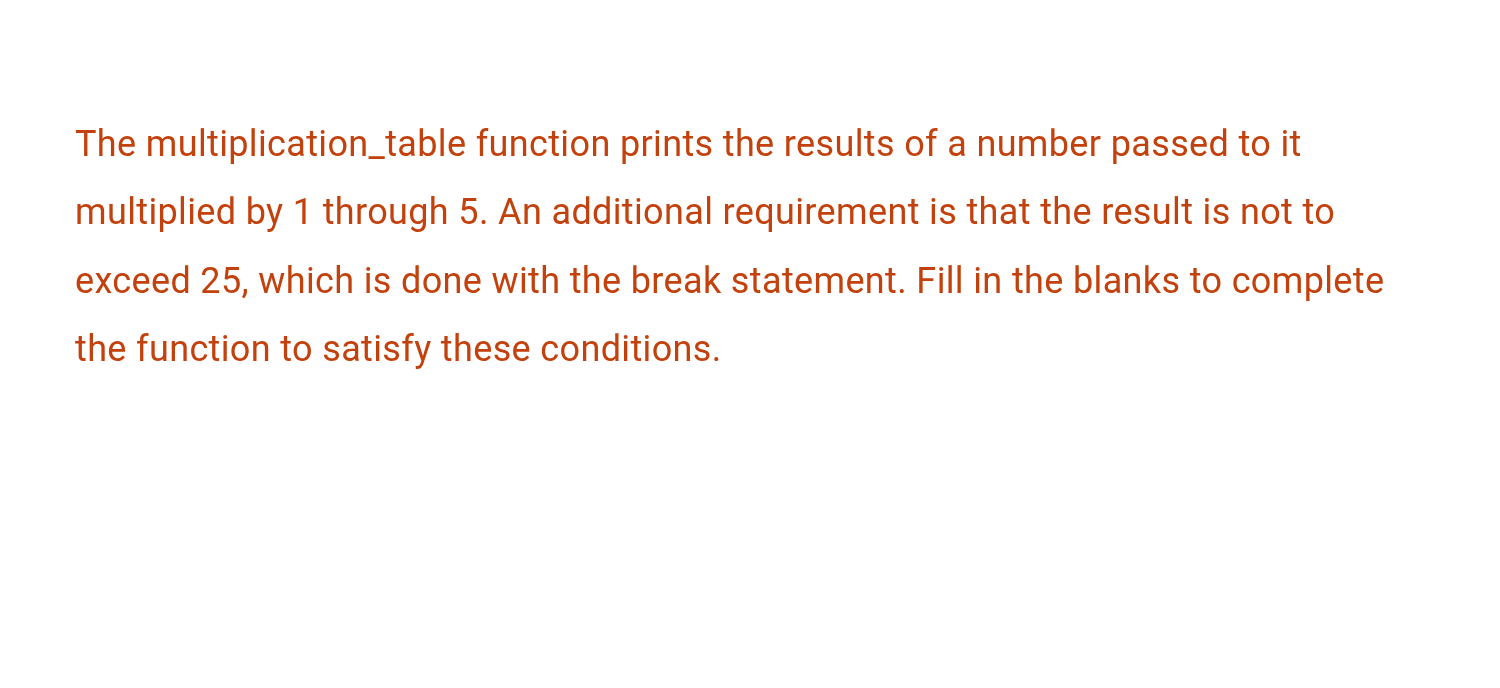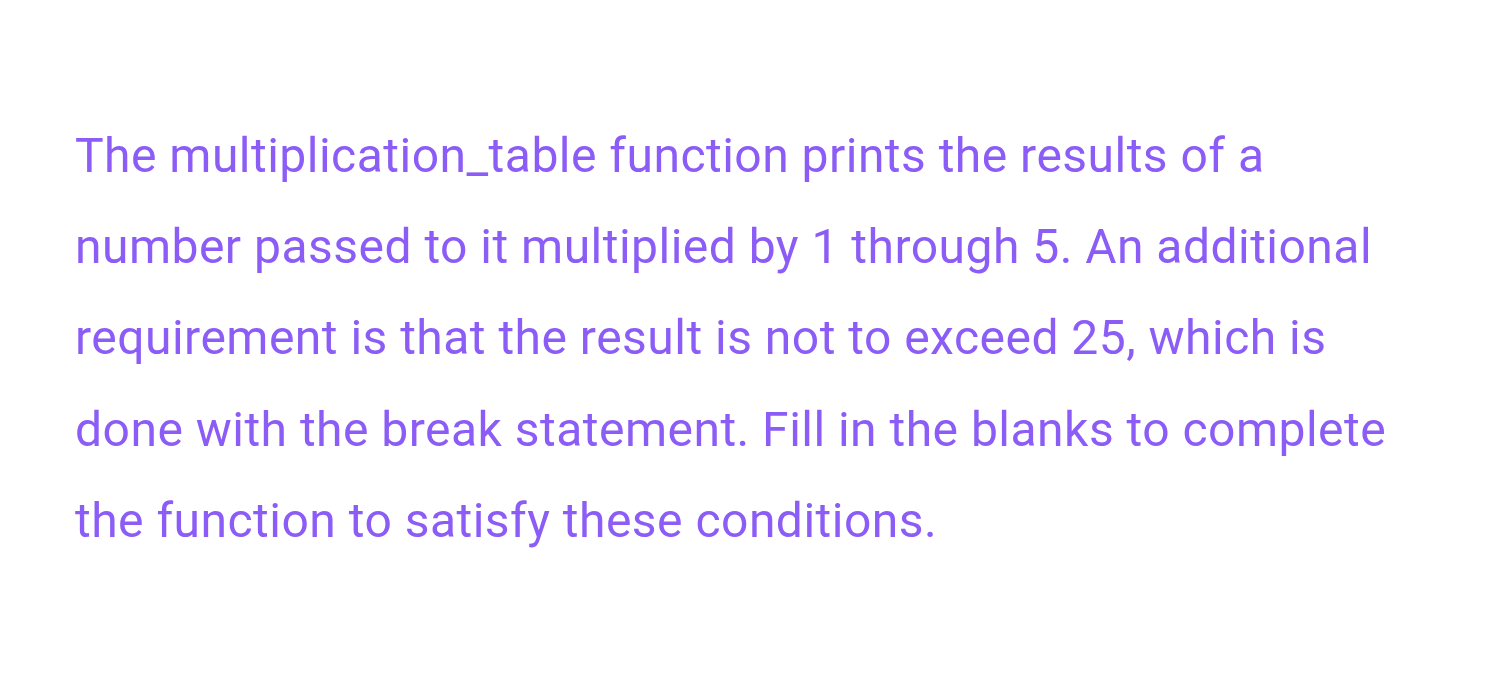--- a/index.html
+++ b/index.html
@@ -10,23 +10,23 @@
     body {
       width: 1500px;
       height: 688px;
       background: #ffffff;
       font-family: -apple-system, BlinkMacSystemFont, "Segoe UI", Roboto, Helvetica, Arial, sans-serif;
       display: flex;
       align-items: flex-start;
       padding: 110px 75px 40px 75px;
     }
     .content {
-      font-size: 48px;
+      font-size: 36px;
       line-height: 1.9;
-      color: #8b5cf6;
+      color: #c2410c;
       letter-spacing: 0.01em;
       font-weight: 400;
     }
   </style>
 </head>
 <body>
 
 <p class="content">The multiplication_table function prints the results of a number passed to it multiplied by 1 through 5. An additional requirement is that the result is not to exceed 25, which is done with the break statement. Fill in the blanks to complete the function to satisfy these conditions.</p>
 
 </body></html>

